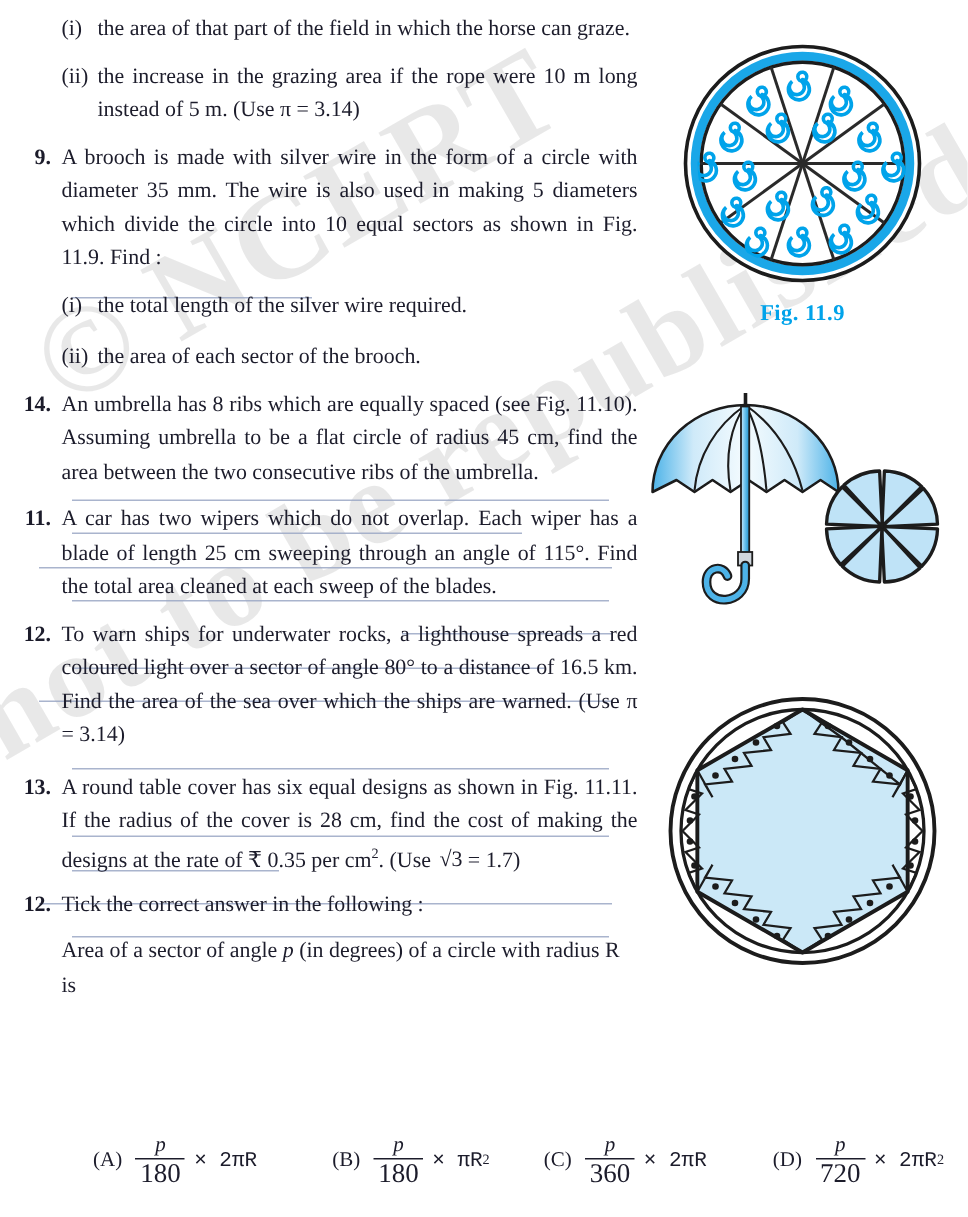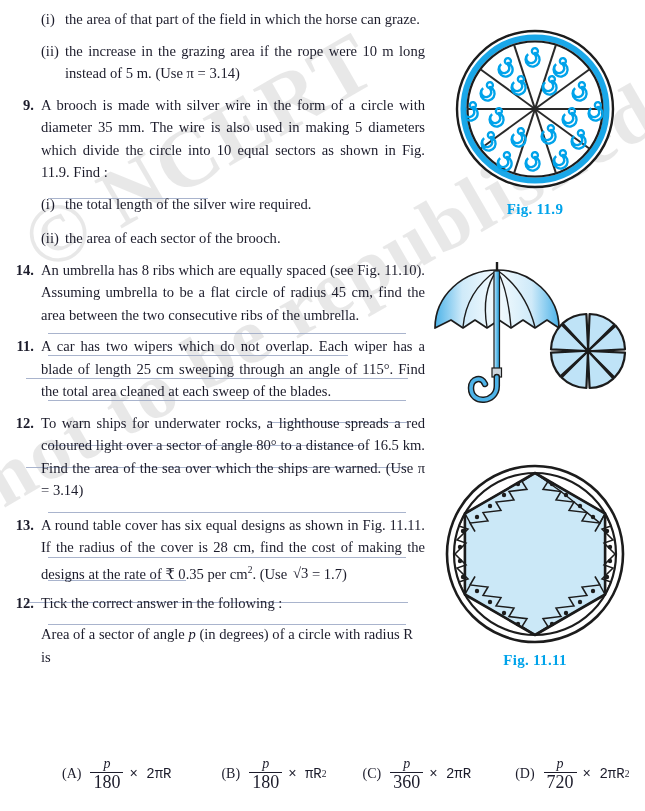--- a/index.html
+++ b/index.html
@@ -369,21 +369,20 @@
           <circle cx="28" cy="115" r="2.2"></circle>
             <circle cx="25" cy="99" r="2.2"></circle>
           <circle cx="25" cy="85" r="2.2"></circle>
             <circle cx="28" cy="69" r="2.2"></circle>
           <circle cx="42" cy="55" r="2.2"></circle>
             <circle cx="55" cy="44" r="2.2"></circle>
           <circle cx="69" cy="33" r="2.2"></circle>
             <circle cx="83" cy="22" r="2.2"></circle>
         </g>
       </svg>
-      <div class="figcap" style="margin-top:0px;">Fig. 11.11</div>
     </div>
 
   </div>
 
   <div class="mcq">
     <div class="opt" style="margin-left:62px;">
       <span class="optlabel">(A)</span>
       <span class="frac">
         <span class="num">p</span>
         <span class="bar"></span>

